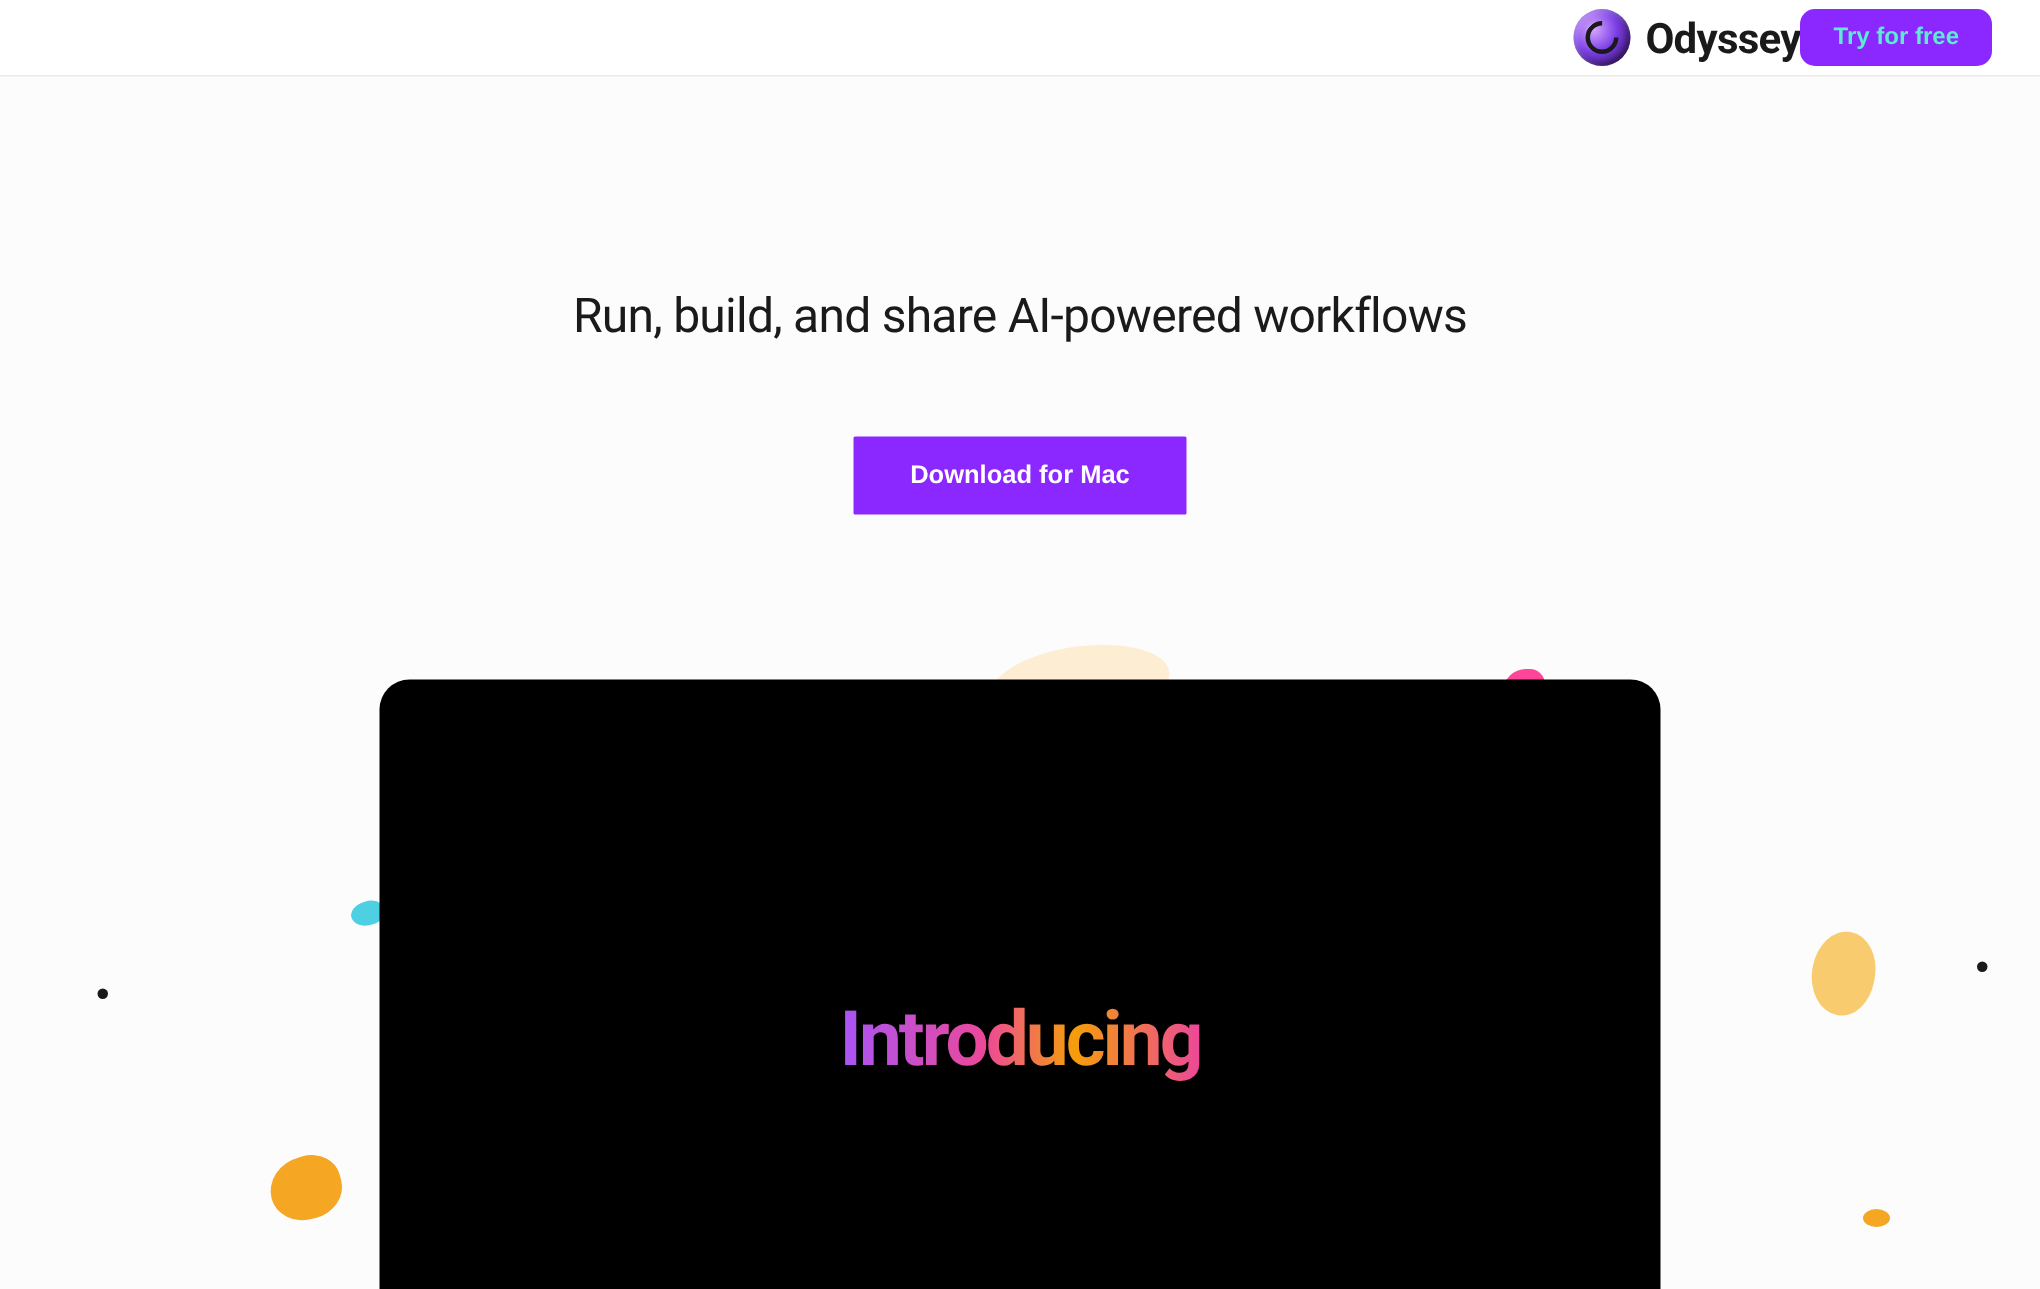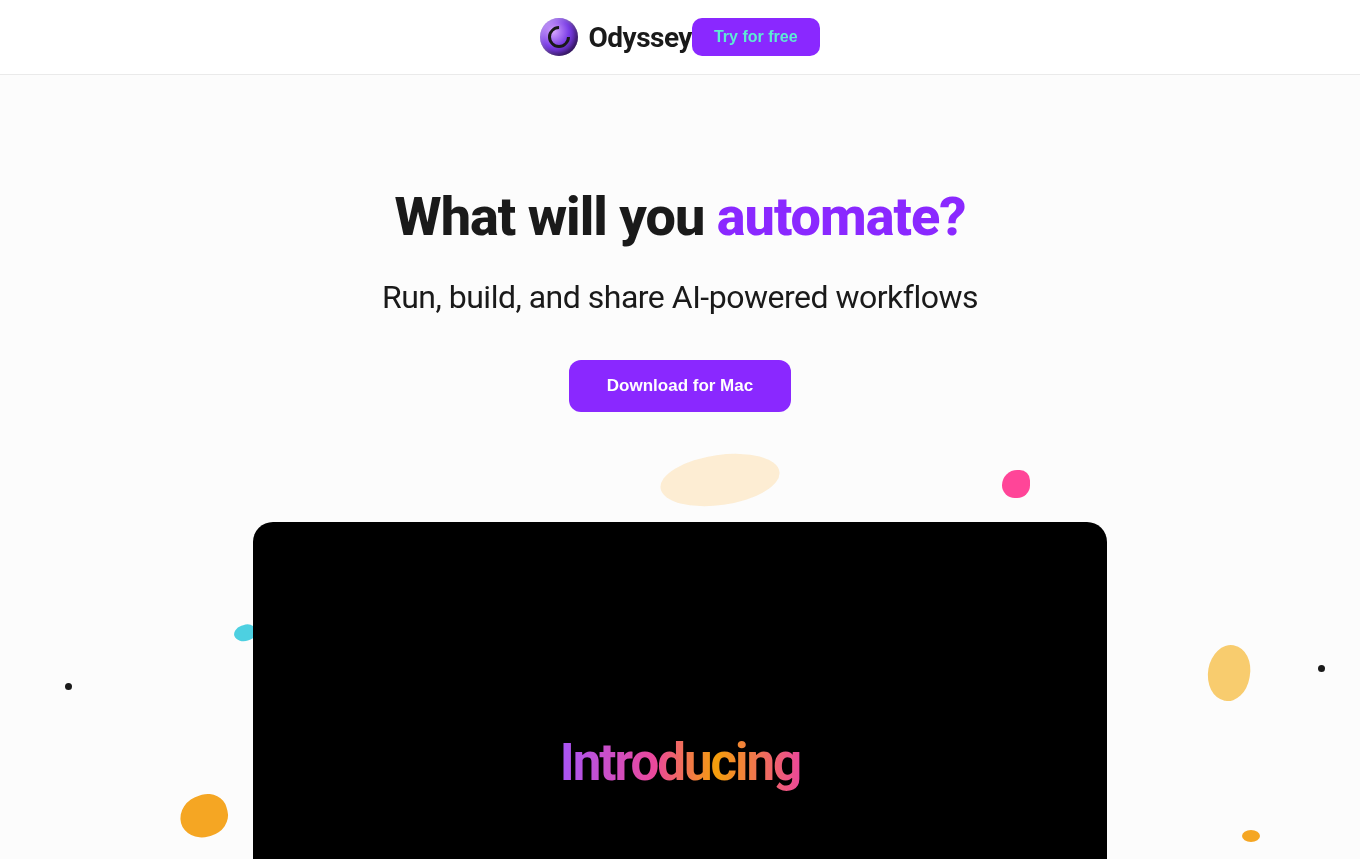--- a/index.html
+++ b/index.html
@@ -10,22 +10,22 @@
     body {
       font-family: -apple-system, BlinkMacSystemFont, 'Segoe UI', Roboto, Helvetica, Arial, sans-serif;
       background: #fcfcfc;
       color: #1a1a1a;
       width: 1360px;
       overflow-x: hidden;
     }
     .header {
       display: flex;
       align-items: center;
-      justify-content: center;
-      padding: 18px 32px;
+      justify-content: flex-end;
+      padding: 6px 32px;
       border-bottom: 1px solid #eaeaea;
       background: #fff;
     }
     .logo-area {
       display: flex;
       align-items: center;
       gap: 10px;
     }
     .logo-icon {
       width: 38px;
@@ -94,25 +94,25 @@
       font-weight: 400;
       color: #1a1a1a;
       margin-top: 30px;
       letter-spacing: -0.5px;
     }
     .download-button {
       background: #8a28ff;
       color: #fff;
       border: none;
       padding: 16px 38px;
-      border-radius: 12px;
+      border-radius: 1px;
       font-size: 17px;
       font-weight: 600;
       cursor: pointer;
-      margin-top: 44px;
+      margin-top: 62px;
     }
     .video-container {
       width: 854px;
       height: 480px;
       background: #000;
       border-radius: 20px;
       margin: 110px auto 0;
       display: flex;
       align-items: center;
       justify-content: center;
@@ -207,23 +207,20 @@
 
 <header class="header">
   <div class="logo-area">
     <div class="logo-icon"></div>
     <span class="logo-text">Odyssey</span>
   </div>
   <button class="cta-button">Try for free</button>
 </header>
 
 <section class="hero">
-  <h1 class="hero-title">
-    <span>What will you </span><span class="accent">automate?</span>
-  </h1>
   <p class="hero-subtitle">Run, build, and share AI-powered workflows</p>
   <button class="download-button">Download for Mac</button>
 
   <div class="blob blob-peach"></div>
   <div class="blob blob-pink"></div>
   <div class="blob blob-cyan"></div>
   <div class="blob blob-dot-left"></div>
   <div class="blob blob-orange-left"></div>
   <div class="blob blob-orange-right"></div>
   <div class="blob blob-orange-small"></div>

